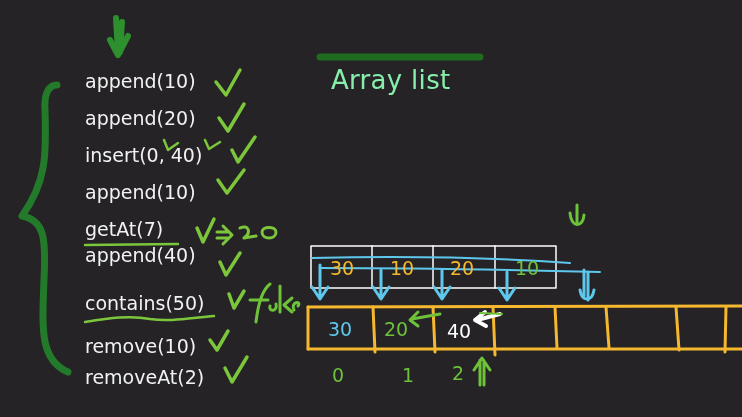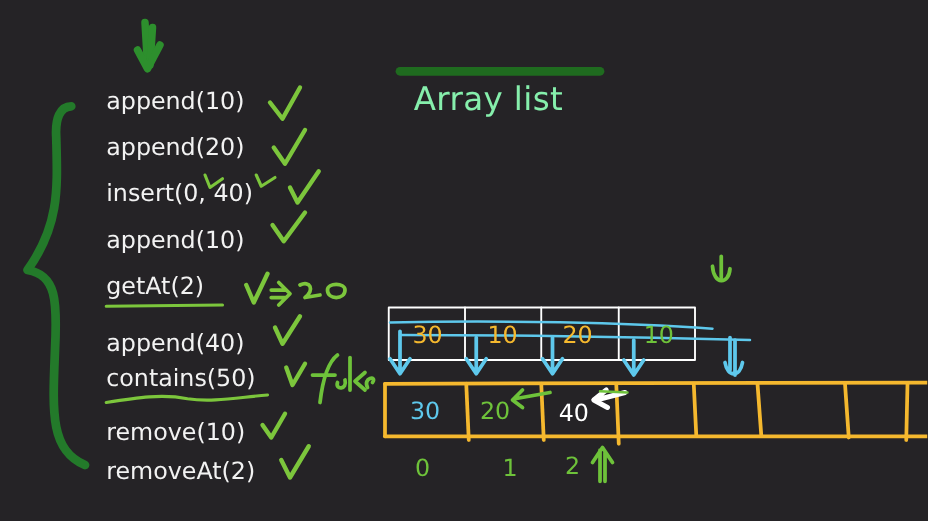--- a/index.html
+++ b/index.html
@@ -14,22 +14,22 @@
 </head>
 <body>
 
 <div class="title">Array list</div>
 
 <div class="ops">
   <div class="op" style="top:0px">append(10)</div>
   <div class="op" style="top:37px">append(20)</div>
   <div class="op" style="top:74px">insert(0, 40)</div>
   <div class="op" style="top:111px">append(10)</div>
-  <div class="op" style="top:148px">getAt(2)</div>
-  <div class="op" style="top:194px">append(40)</div>
+  <div class="op" style="top:148px">getAt(7)</div>
+  <div class="op" style="top:174px">append(40)</div>
   <div class="op" style="top:222px">contains(50)</div>
   <div class="op" style="top:265px">remove(10)</div>
   <div class="op" style="top:296px">removeAt(2)</div>
 </div>
 
 <svg class="ink" viewBox="0 0 742 417" fill="none" stroke-linecap="round" stroke-linejoin="round">
 
   <path d="M320 57 L480 57" stroke="#1f6b1f" stroke-width="7"></path>
 
   <g stroke="#2d8f2d" stroke-width="6">

